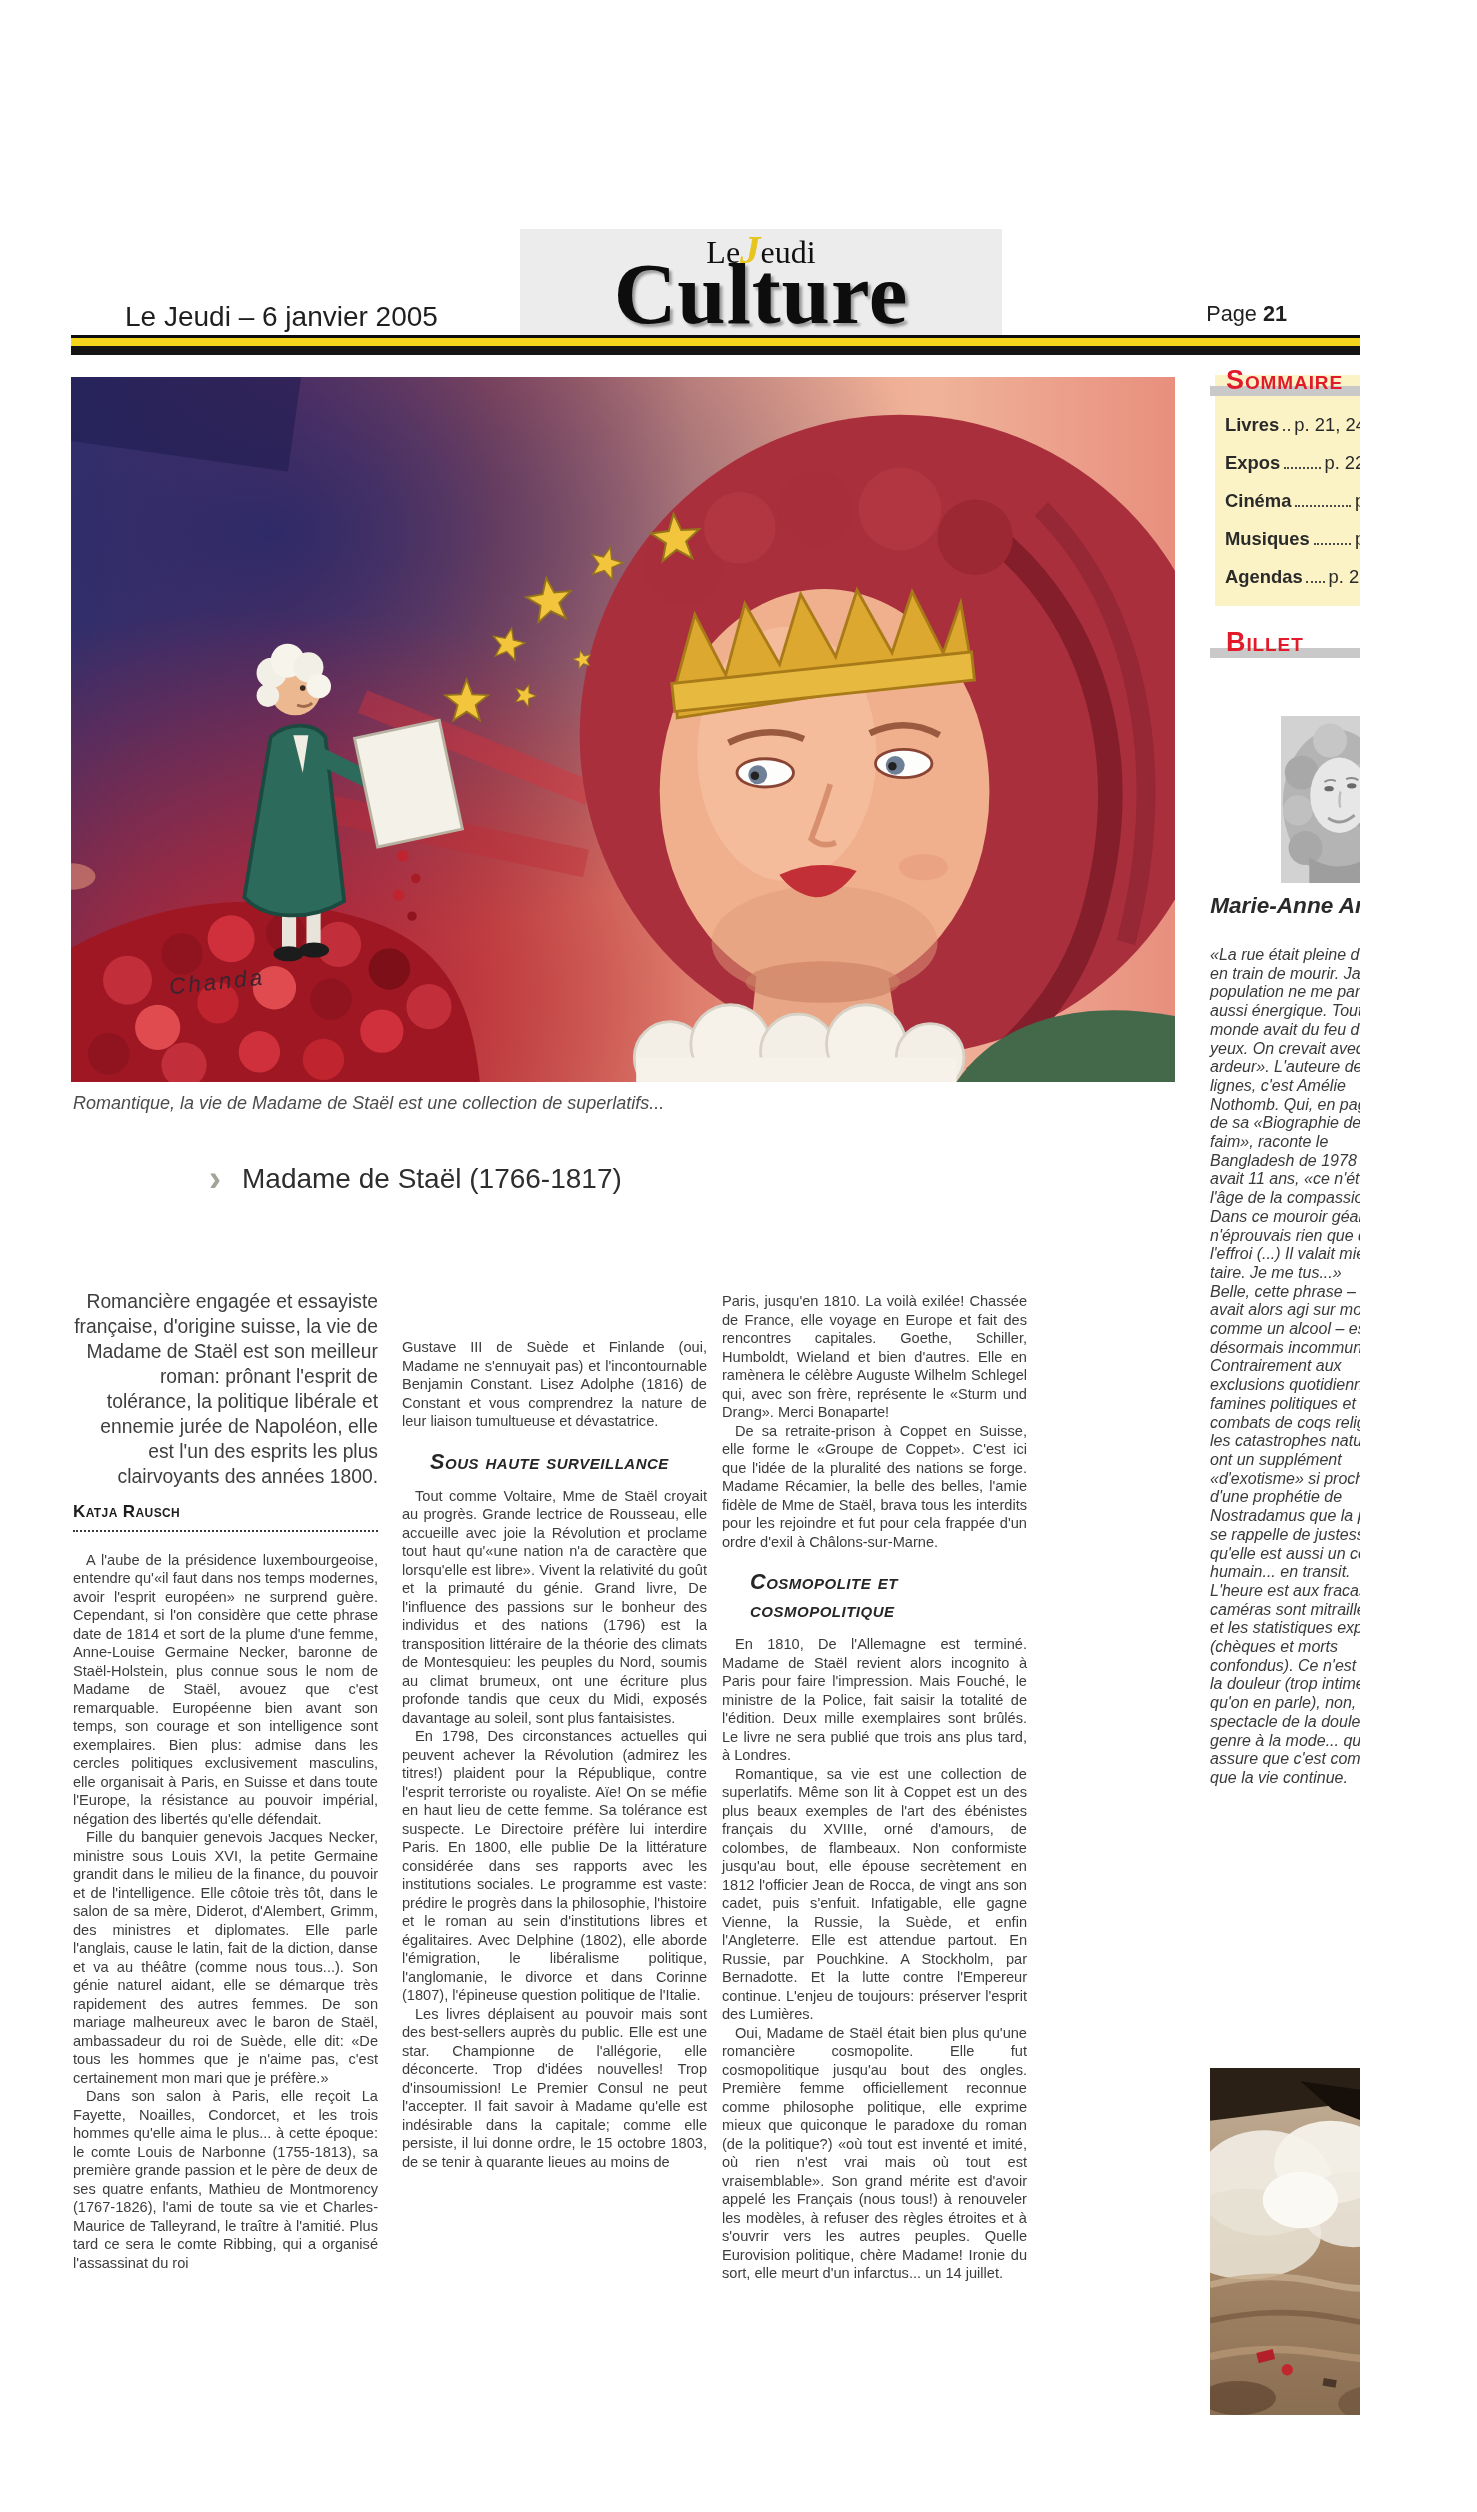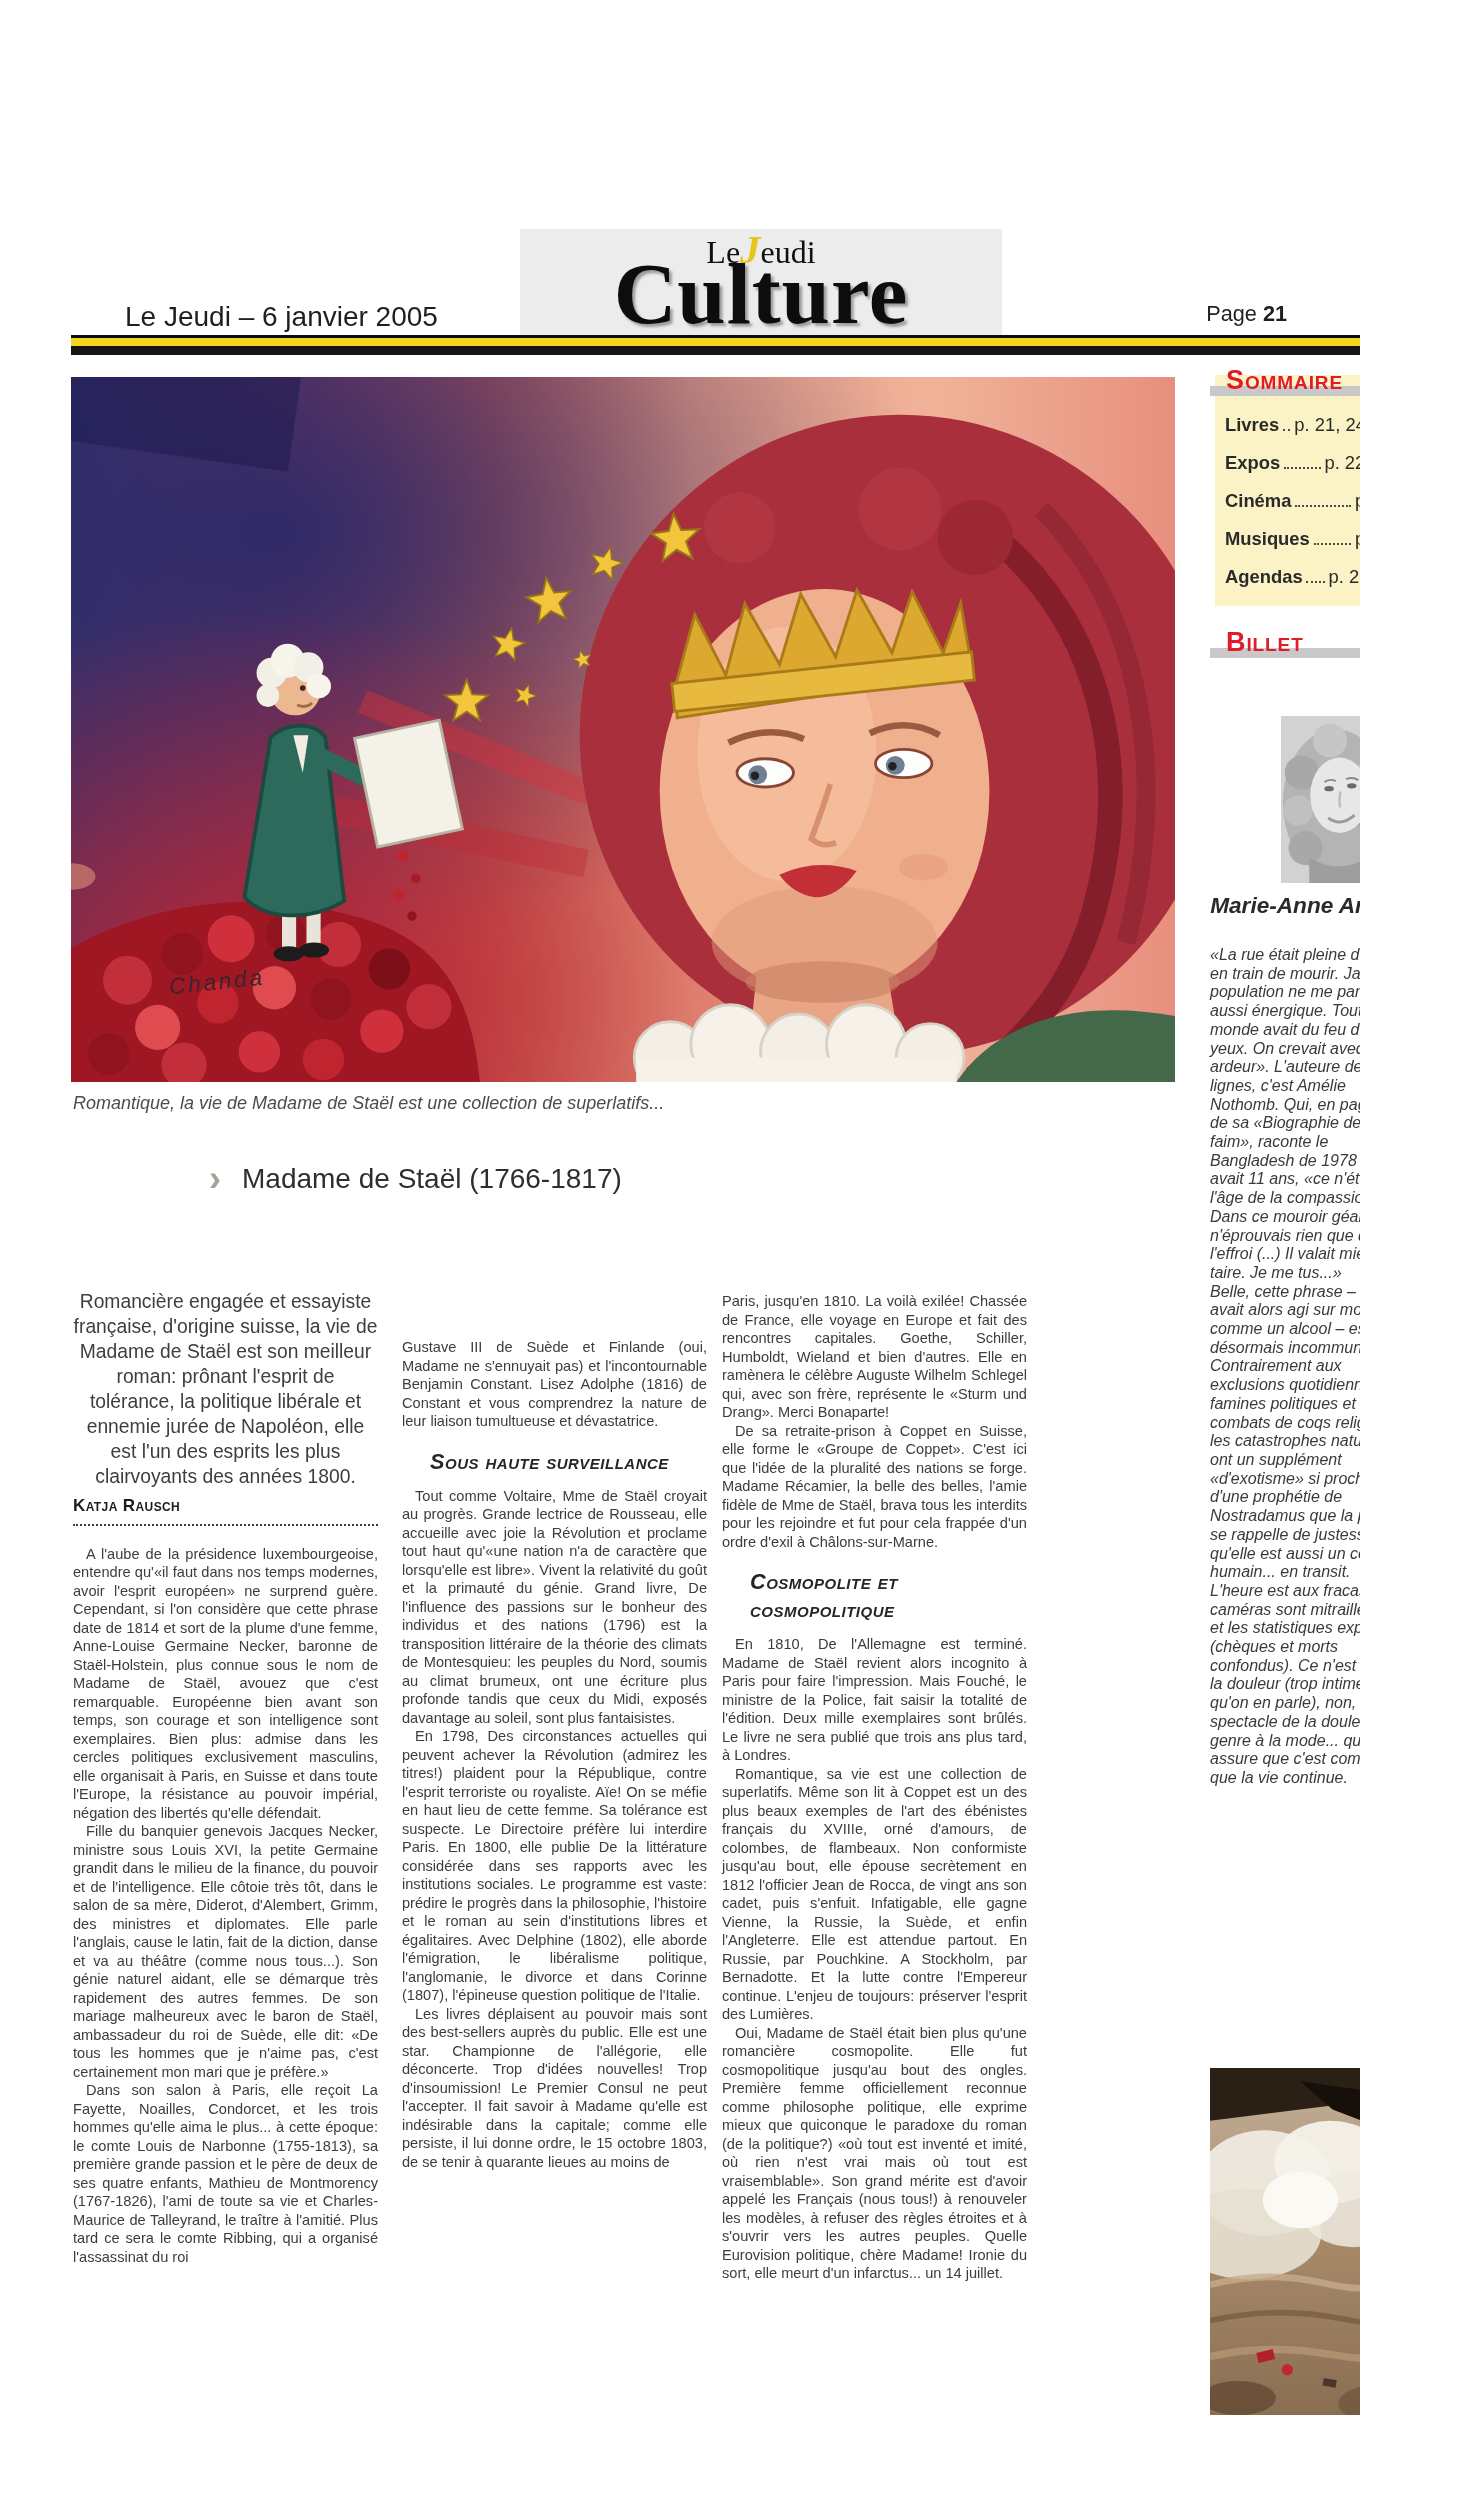--- a/index.html
+++ b/index.html
@@ -31,21 +31,21 @@
   .kicker{position:absolute;left:209px;top:1161px;font-size:28px;color:#2e2e2e;display:flex;align-items:center;}
   .kicker .chev{color:#a3a396;font-size:36px;font-weight:bold;margin-right:21px;line-height:1;}
   .headline{position:absolute;left:209px;top:1194px;font-size:62px;font-weight:bold;
     color:#141414;letter-spacing:-1.4px;}
 
   
   .col{position:absolute;width:305px;}
   .col1{left:73px;top:1289px;}
   .col2{left:402px;top:1292px;margin-top:46px;}
   .col3{left:722px;top:1292px;}
-  .lead{font-size:19.3px;line-height:25px;color:#3e3e3e;margin:0 0 7px 0;text-align:center;}
+  .lead{font-size:19.3px;line-height:25px;color:#3e3e3e;margin:0 0 13px 0;text-align:right;}
   .byline-block{border-bottom:2.8px dotted #3a3a3a;padding-bottom:7.5px;margin-bottom:19px;}
   .byline-name{font-variant:small-caps;font-weight:bold;font-size:17px;color:#1c1c1c;letter-spacing:0.4px;}
   p.body{font-size:14.6px;line-height:18.5px;text-align:justify;margin:0;color:#3c3c3c;}
   p.body.indent{text-indent:13px;}
   .subhead{font-variant:small-caps;font-style:italic;font-weight:bold;font-size:21.7px;line-height:28px;
     color:#262626;margin:17px 0 11.3px 0;padding-left:28px;letter-spacing:0.5px;}
 
   
   .side-bar-grey{position:absolute;left:1210px;width:196px;height:10.4px;background:#c9c9c9;z-index:1;}
   .side-title{position:absolute;left:1226px;z-index:2;font-variant:small-caps;font-weight:bold;

